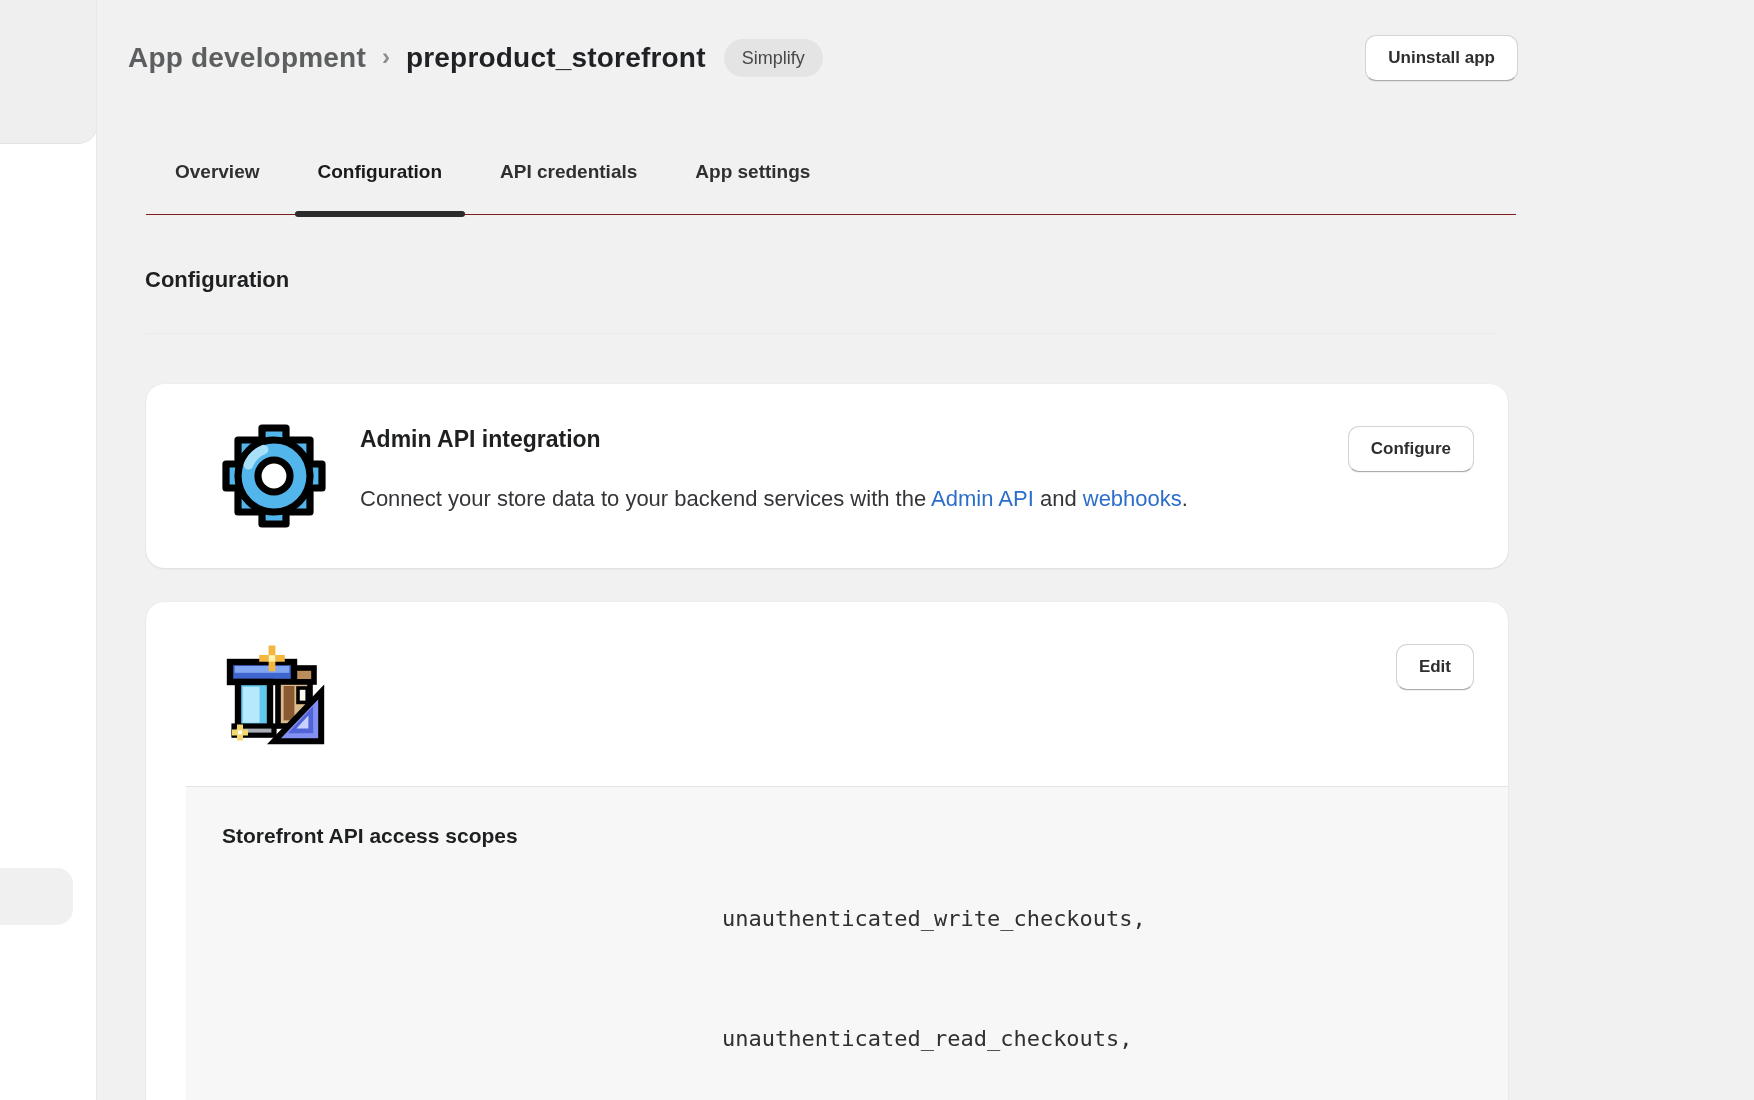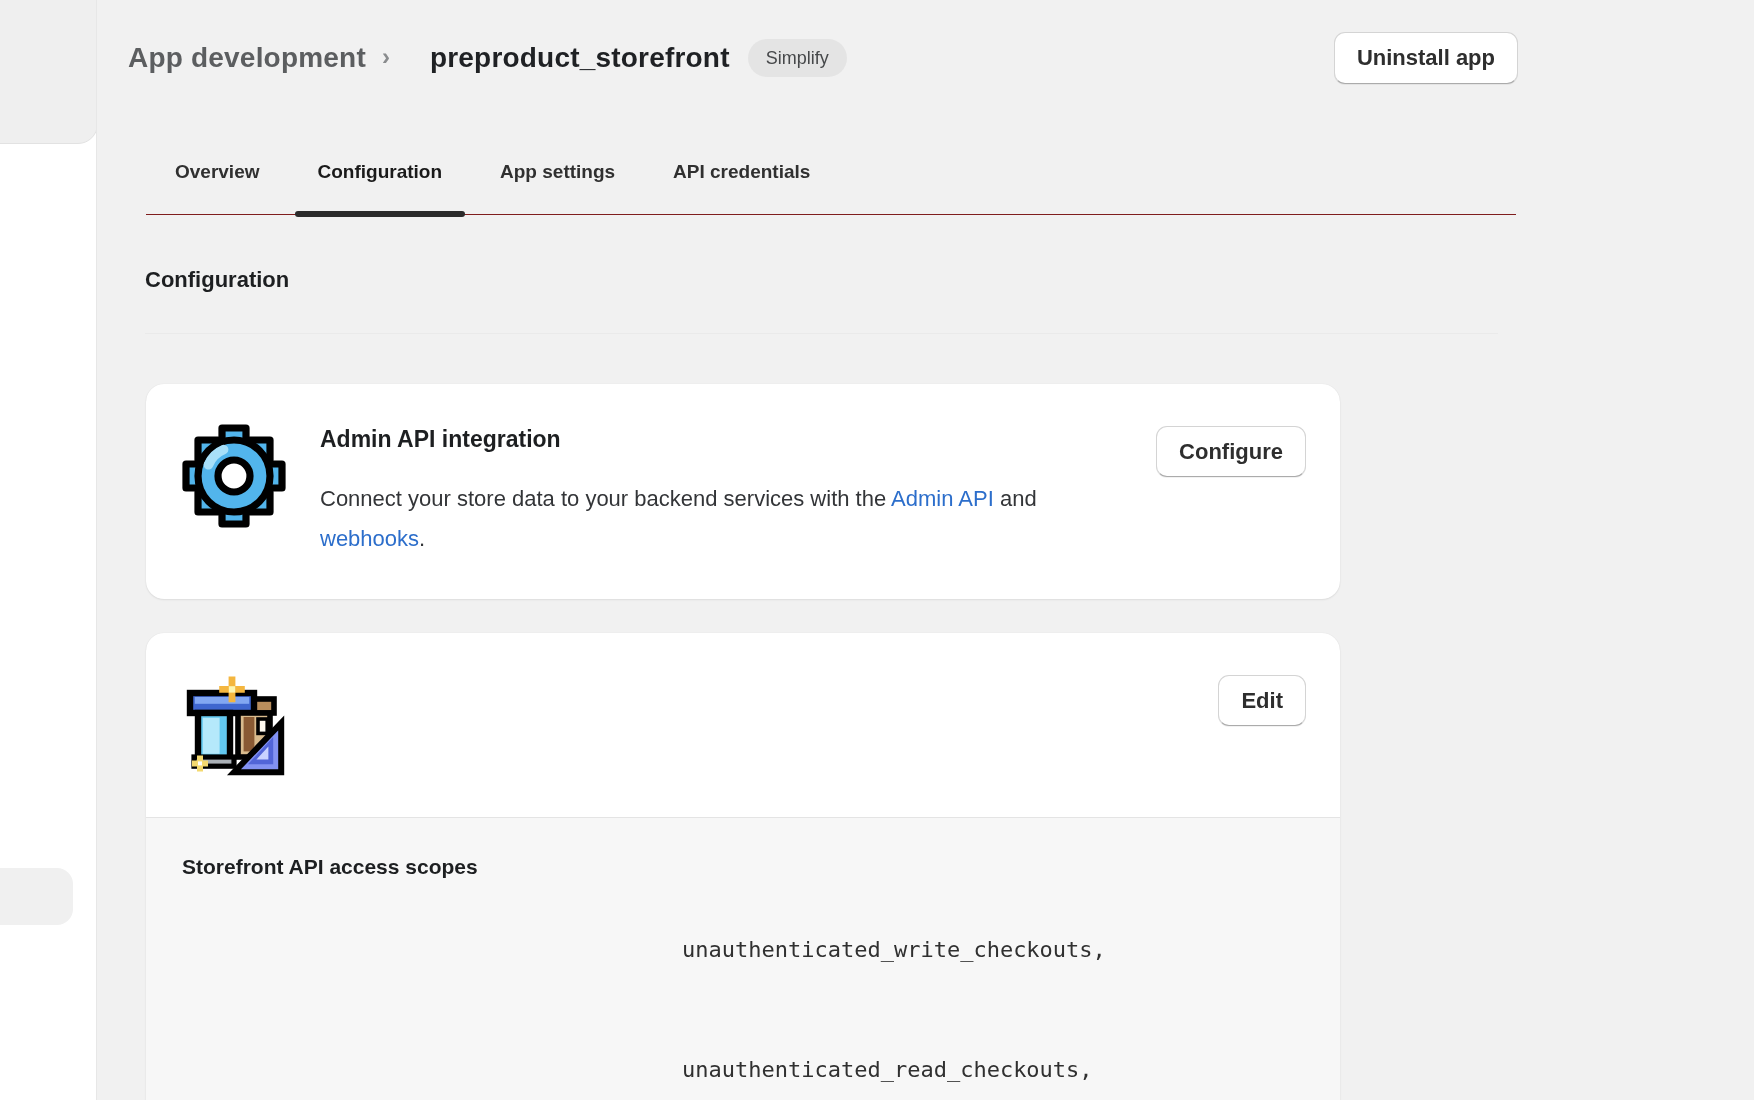--- a/index.html
+++ b/index.html
@@ -23,30 +23,30 @@
   .modal{
     position:absolute;left:96px;top:0;right:0;bottom:0;
     background:var(--page_bg,#f1f1f1);
     border-left:1px solid #e7e7e7;
   }
   .content{position:relative;margin-left:31px;width:1390px;}
   
   .header-row{display:flex;align-items:center;padding-top:32px;height:52px;}
   .breadcrumb{font-size:28px;font-weight:700;color:#5c5e60;letter-spacing:.2px;cursor:pointer;}
   .crumb-sep{font-size:24px;font-weight:600;color:#8a8c8e;margin:0 16px;transform:translateY(-1px);}
-  .page-title{font-size:28px;font-weight:700;color:#1f2124;letter-spacing:.2px;margin-left:24px;}
+  .page-title{font-size:28px;font-weight:700;color:#1f2124;letter-spacing:.2px;}
   .badge{
     margin-left:18px;display:inline-flex;align-items:center;
     background:var(--badge_bg,#e4e4e4);color:#46484a;
     font-size:18px;padding:10px 18px;border-radius:999px;line-height:1;
   }
   .btn{
     background:#ffffff;border:1px solid #d4d4d4;border-bottom-color:#ababab;
     border-radius:11px;box-shadow:0 1px 0 rgba(26,26,26,.06);
-    font-family:inherit;font-size:22px;font-weight:600;color:#2e2e2e;
+    font-family:inherit;font-size:17px;font-weight:600;color:#2e2e2e;
     padding:12px 22px;cursor:pointer;line-height:1.15;white-space:nowrap;
   }
   .uninstall-btn{margin-left:auto;}
   
   .tabs{display:flex;margin-top:76px;margin-left:18px;width:1370px;
         border-bottom:1px solid #7f1d1d;}
   .tab{
     position:relative;font-size:19px;font-weight:600;color:#303030;
     padding:0 29px 30px 29px;cursor:pointer;line-height:24px;
   }
@@ -54,23 +54,24 @@
   .tab.active::after{
     content:"";position:absolute;left:6px;right:6px;bottom:-3px;height:6px;
     border-radius:3px;background:var(--accent_underline,#2b2b2b);
   }
   
   .section-heading{margin:52px 0 0 17px;font-size:22px;font-weight:700;color:#1d1f21;}
   .section-rule{margin:40px 0 0 17px;width:1353px;height:0;
                 border:none;border-top:1px solid #eaeaea;}
   
   .card{
-    margin:50px 0 0 18px;width:1194px;background:var(--card_bg,#fff);
+    margin:50px 0 0 18px;width:1362px;background:var(--card_bg,#fff);
     border-radius:18px;box-sizing:border-box;
     box-shadow:0 1px 2px rgba(0,0,0,.08),0 0 1px rgba(0,0,0,.10);
+    padding-left:40px;
   }
   .card + .card{margin-top:34px;}
   .card-main{display:flex;align-items:flex-start;padding:36px 34px 40px 36px;gap:34px;}
   .card-icon{flex:none;width:104px;height:104px;margin-top:4px;}
   .card-body{flex:1;min-width:0;}
   .card-title{font-size:23px;font-weight:700;color:#1d1f21;margin:6px 0 0 0;}
   .card-desc{margin:26px 0 0 0;font-size:22px;line-height:40px;color:#333538;}
   .card1 .card-desc{max-width:900px;}
   .card2 .card-desc{max-width:990px;}
   .lnk{color:var(--link,#2c6ecb);text-underline-offset:3px;cursor:pointer;}
@@ -101,22 +102,22 @@
       <span class="breadcrumb">App development</span>
       <span class="crumb-sep">›</span>
       <span class="page-title">preproduct_storefront</span>
       <span class="badge">Simplify</span>
       <button class="btn uninstall-btn">Uninstall app</button>
     </div>
 
     <div class="tabs">
       <div class="tab">Overview</div>
       <div class="tab active">Configuration</div>
+      <div class="tab">API credentials</div>
       <div class="tab">App settings</div>
-      <div class="tab">API credentials</div>
     </div>
 
     <div class="section-heading">Configuration</div>
     <hr class="section-rule">
 
     <div class="card card1">
       <div class="card-main">
         <div class="card-icon">
           <svg viewBox="0 0 26 26" width="104" height="104" aria-hidden="true">
             <g stroke="#000000" stroke-width="1.8" fill="#52b5ec" stroke-linejoin="round">

